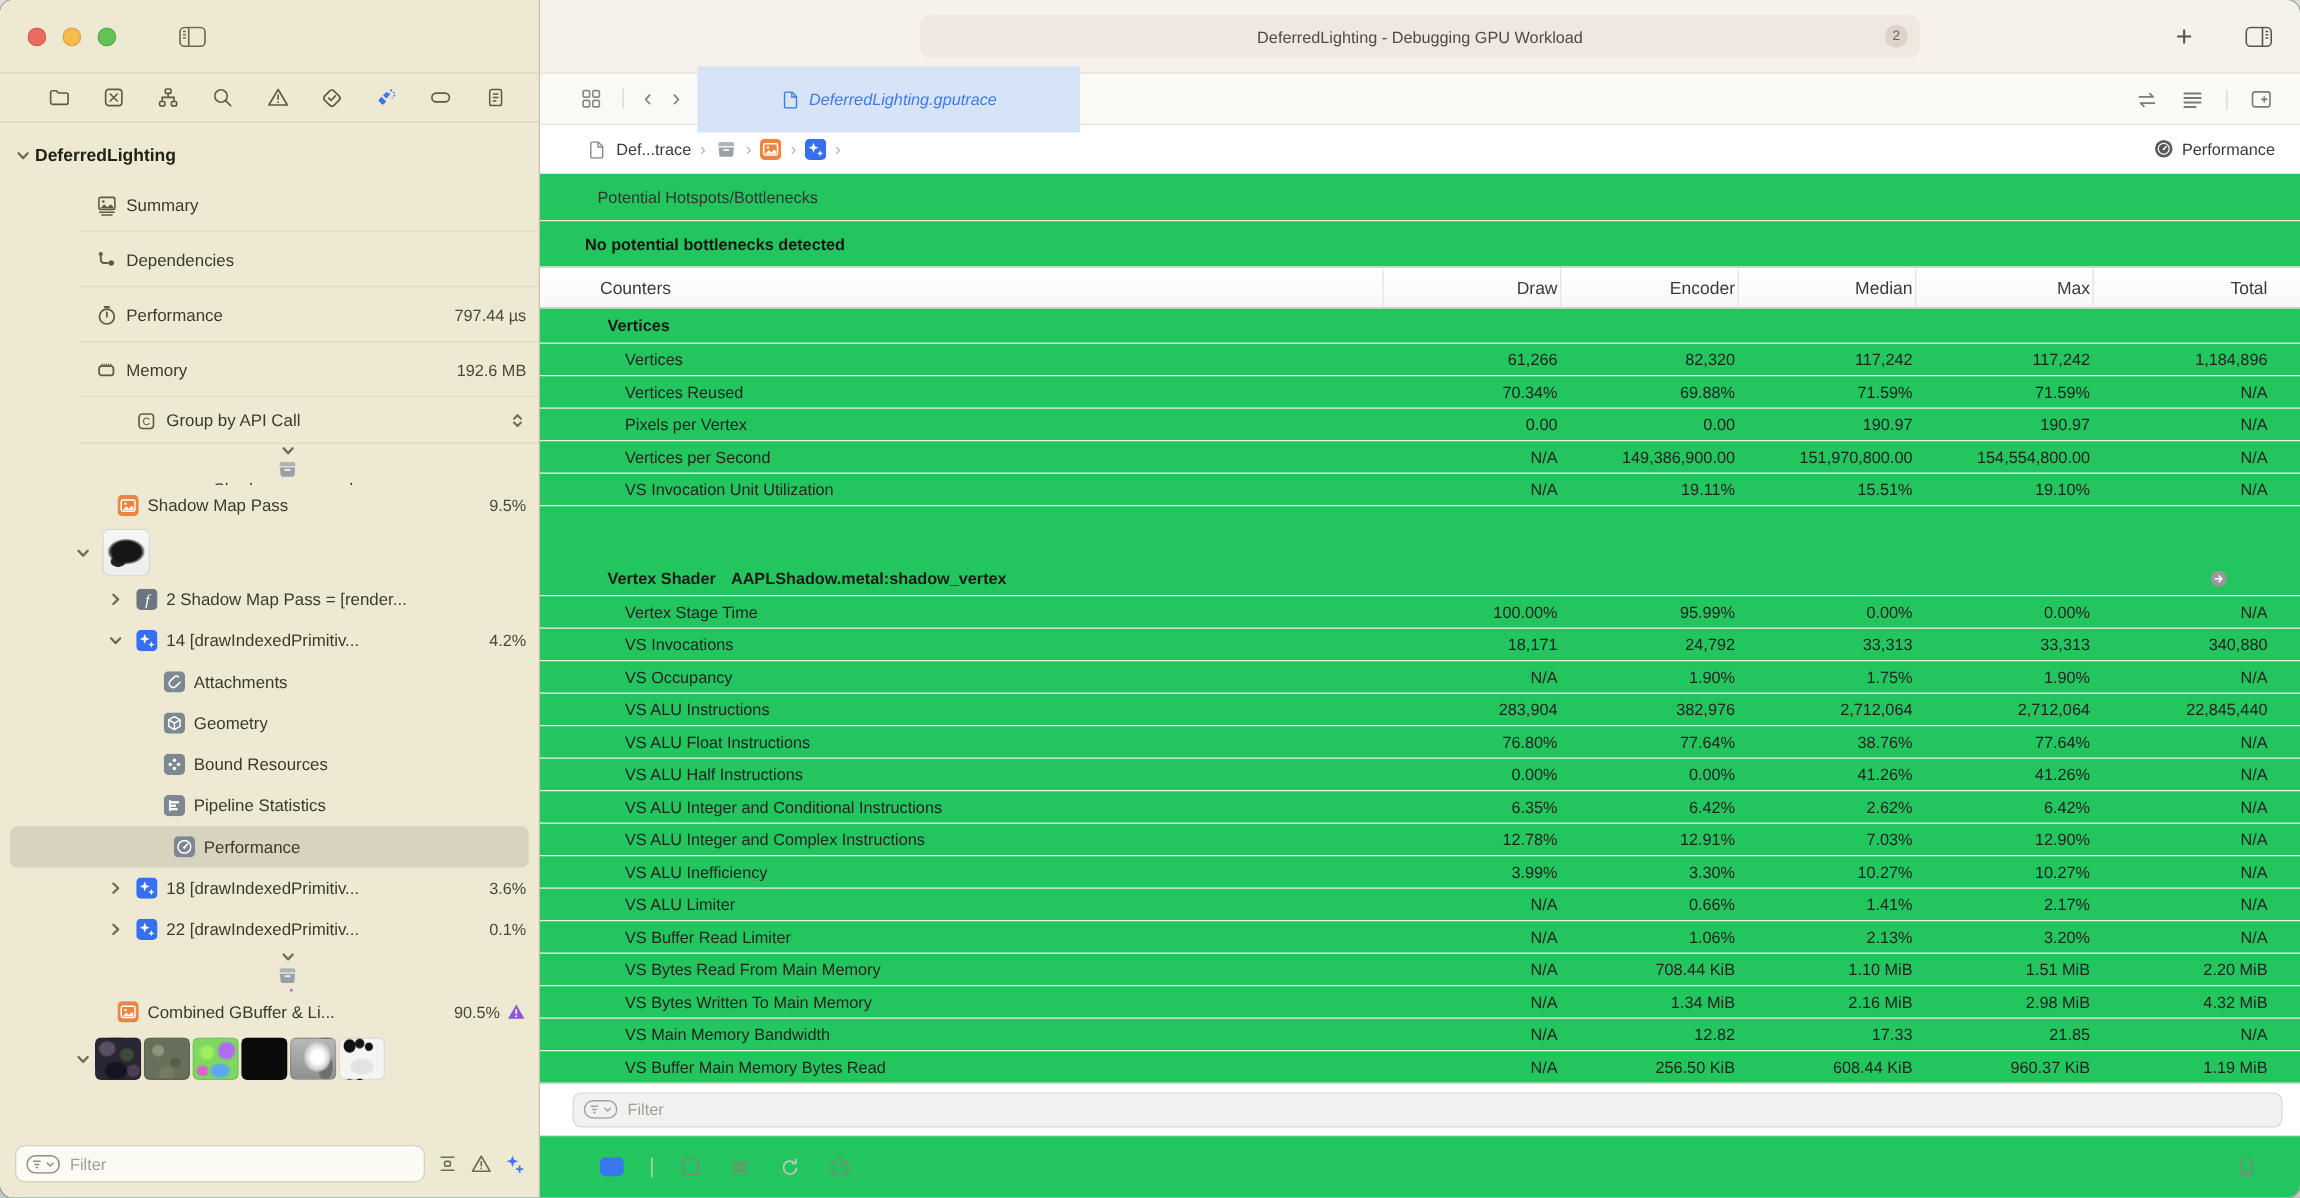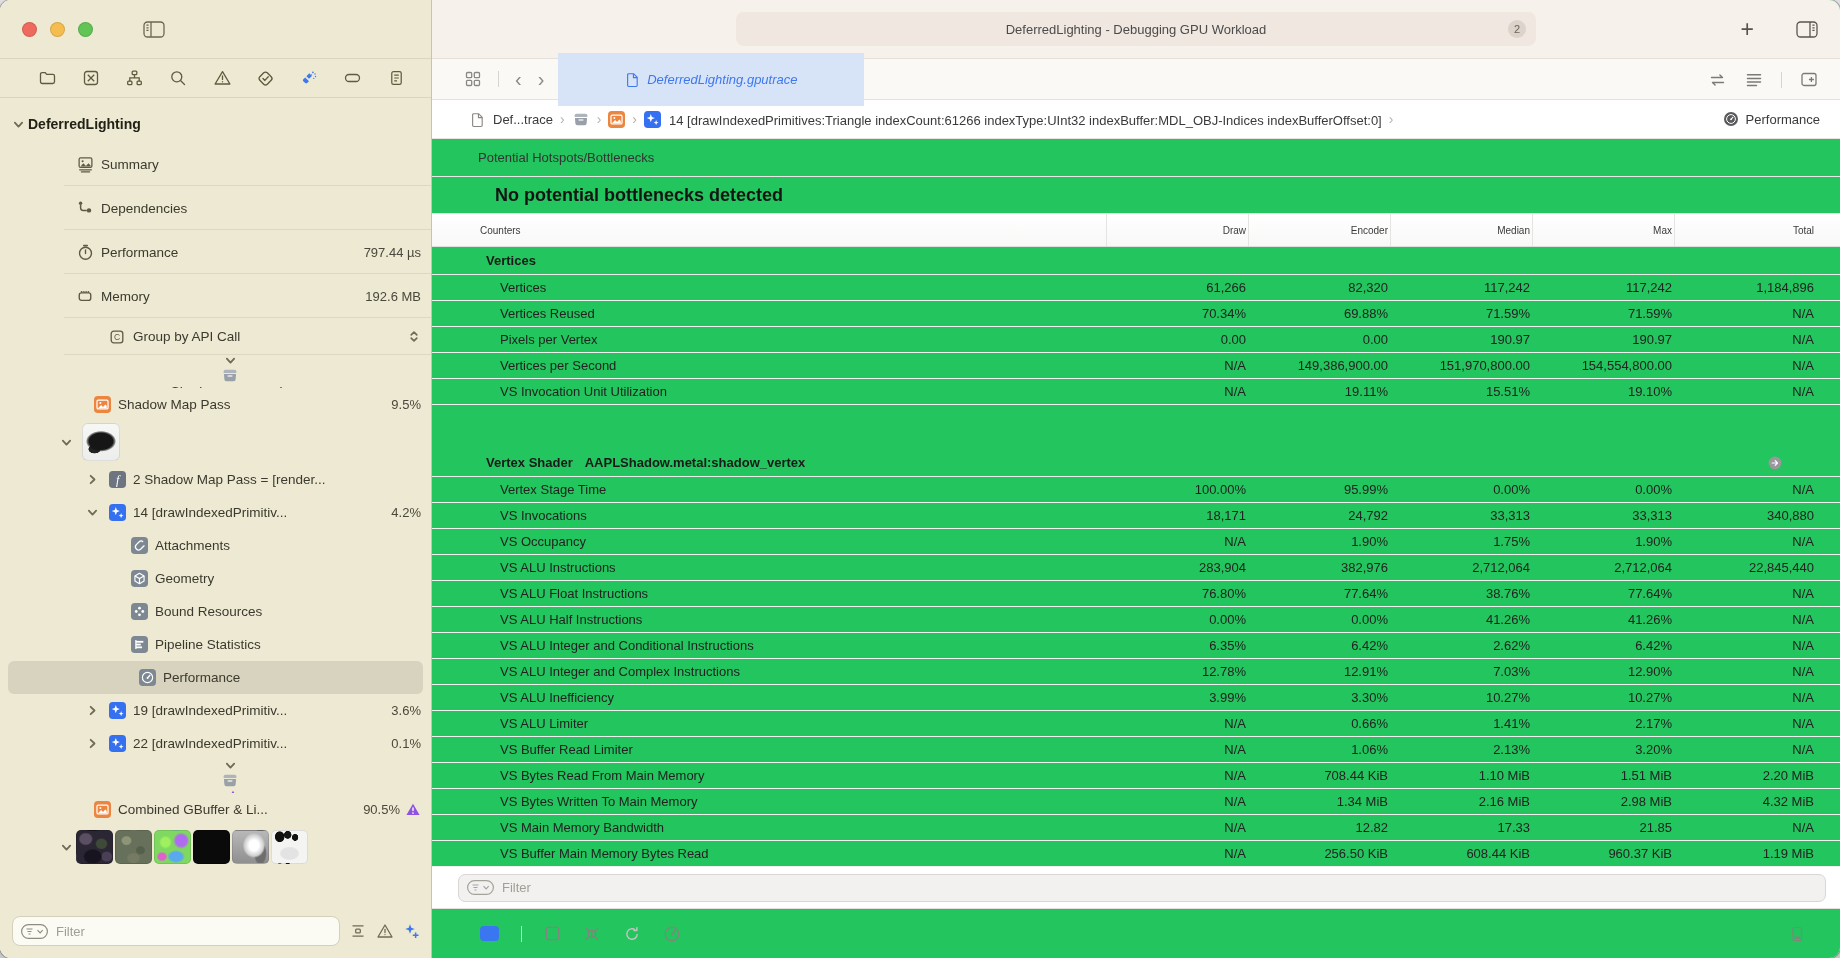--- a/index.html
+++ b/index.html
@@ -97,24 +97,24 @@
   .m-crumbs{height:39px;flex:none;background:#fff;border-bottom:1px solid #E8E5E1;display:flex;align-items:center;
             padding:0 20px 0 38px;gap:7px;font-size:13px;color:#3A3A3A;white-space:nowrap;overflow:hidden;}
   .crumb{display:flex;align-items:flex-end;gap:8px;min-width:0;}
   .crumb .clabel{overflow:hidden;text-overflow:ellipsis;}
   .csep{color:#B8B1AA;font-size:14px;flex:none;}
   .crumb-end{margin-left:auto;display:flex;align-items:center;gap:7px;flex:none;}
   .cic{flex:none;display:flex;color:#8A8781;}
 
   .m-content{flex:1;overflow:hidden;}
   .hs1{height:38px;display:flex;align-items:center;padding-left:46px;border-bottom:1px solid #EAE8E5;font-size:13px;color:#333;}
-  .hs2{height:36px;display:flex;align-items:center;padding-left:63px;font-weight:bold;font-size:18px;color:#141414;}
+  .hs2{height:36px;display:flex;align-items:center;padding-left:36px;font-weight:bold;font-size:13px;color:#141414;}
   .t-head{display:grid;grid-template-columns:minmax(0,1fr) repeat(5,142px);height:34px;align-items:stretch;
           border-top:1px solid #E9E7E4;border-bottom:1px solid #DEDEDC;background:linear-gradient(#ffffff,#f8f8f7);
-          padding:0 24px 0 48px;font-size:10px;color:#3A3A3A;}
+          padding:0 24px 0 48px;font-size:14px;color:#3A3A3A;}
   .t-head .hl{display:flex;align-items:center;}
   .t-head .hn{display:flex;align-items:center;justify-content:flex-end;border-left:1px solid #E4E4E2;padding-right:2px;}
   .grow{height:28px;display:flex;align-items:center;font-weight:bold;font-size:13px;color:#1A1A1A;
         border-bottom:1px solid #EBEBE9;padding:0 24px 0 54px;position:relative;}
   .gsub{margin-left:12px;}
   .jump{position:absolute;right:58px;top:7px;}
   .spacer{height:44px;}
   .drow{display:grid;grid-template-columns:minmax(0,1fr) repeat(5,142px);height:26px;align-items:center;
         border-bottom:1px solid #F0F0EE;padding:0 24px 0 48px;font-size:13px;color:#222;}
   .drow .cl{padding-left:20px;overflow:hidden;white-space:nowrap;}
@@ -474,21 +474,21 @@
               <path d="M4 2l4.2 4L4 10"></path>
             </svg>
           </span>
           <span class="ticon">
             <svg width="17" height="17" viewBox="0 0 16 16">
               <rect width="16" height="16" rx="3.6" fill="#3470F0"></rect>
               <path d="M6.4 2.9l1 2.8 2.8 1-2.8 1-1 2.8-1-2.8-2.8-1 2.8-1z" fill="#fff"></path>
               <path d="M11.4 8.5l.65 1.8 1.8.65-1.8.65-.65 1.8-.65-1.8-1.8-.65 1.8-.65z" fill="#fff"></path>
             </svg>
           </span>
-          <span class="tlabel">19 [drawIndexedPrimitiv...</span>
+          <span class="tlabel">18 [drawIndexedPrimitiv...</span>
           <span class="tspace"></span>
           <span class="tval">3.6%</span>
         </div>
         <div class="trow l3">
           <span class="chev right">
             <svg width="11" height="11" viewBox="0 0 12 12" fill="none" stroke="currentColor" stroke-width="2" stroke-linecap="round" stroke-linejoin="round">
               <path d="M4 2l4.2 4L4 10"></path>
             </svg>
           </span>
           <span class="ticon">
@@ -693,21 +693,20 @@
         </span>
         <span class="csep">›</span>
         <span class="crumb">
           <span class="cic">
             <svg width="17" height="17" viewBox="0 0 16 16">
               <rect width="16" height="16" rx="3.6" fill="#3470F0"></rect>
               <path d="M6.4 2.9l1 2.8 2.8 1-2.8 1-1 2.8-1-2.8-2.8-1 2.8-1z" fill="#fff"></path>
               <path d="M11.4 8.5l.65 1.8 1.8.65-1.8.65-.65 1.8-.65-1.8-1.8-.65 1.8-.65z" fill="#fff"></path>
             </svg>
           </span>
-          <span class="clabel">14 [drawIndexedPrimitives:Triangle indexCount:61266 indexType:UInt32 indexBuffer:MDL_OBJ-Indices indexBufferOffset:0]</span>
         </span>
         <span class="csep">›</span>
         <span class="crumb crumb-end">
           <span class="cic">
             <svg width="16" height="16" viewBox="0 0 16 16">
               <circle cx="8" cy="8" r="7" fill="#5A5A5E"></circle>
               <circle cx="8" cy="8" r="4.4" fill="none" stroke="#fff" stroke-width="1"></circle>
               <path d="M8 8.4l2-2.2" stroke="#fff" stroke-width="1.1" stroke-linecap="round"></path>
               <circle cx="8" cy="8.4" r="0.8" fill="#fff"></circle>
             </svg>

